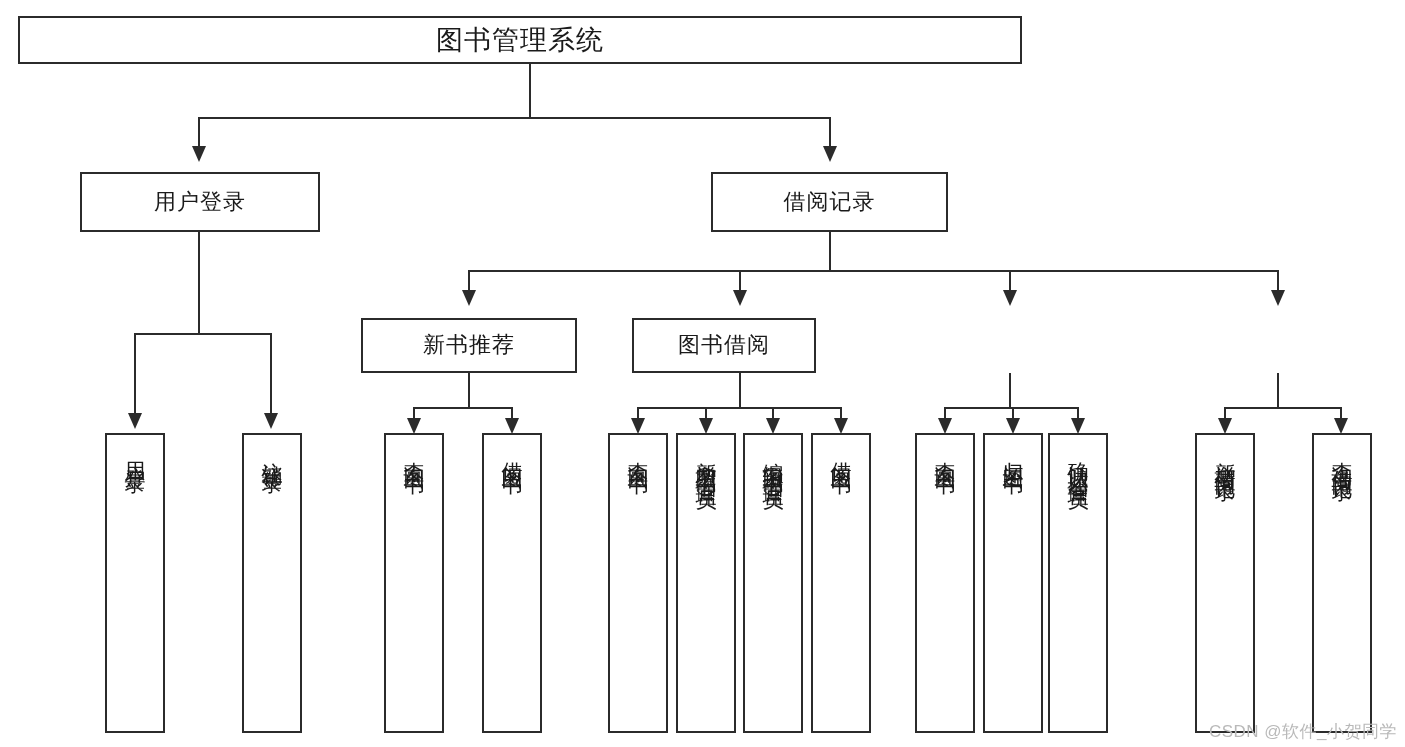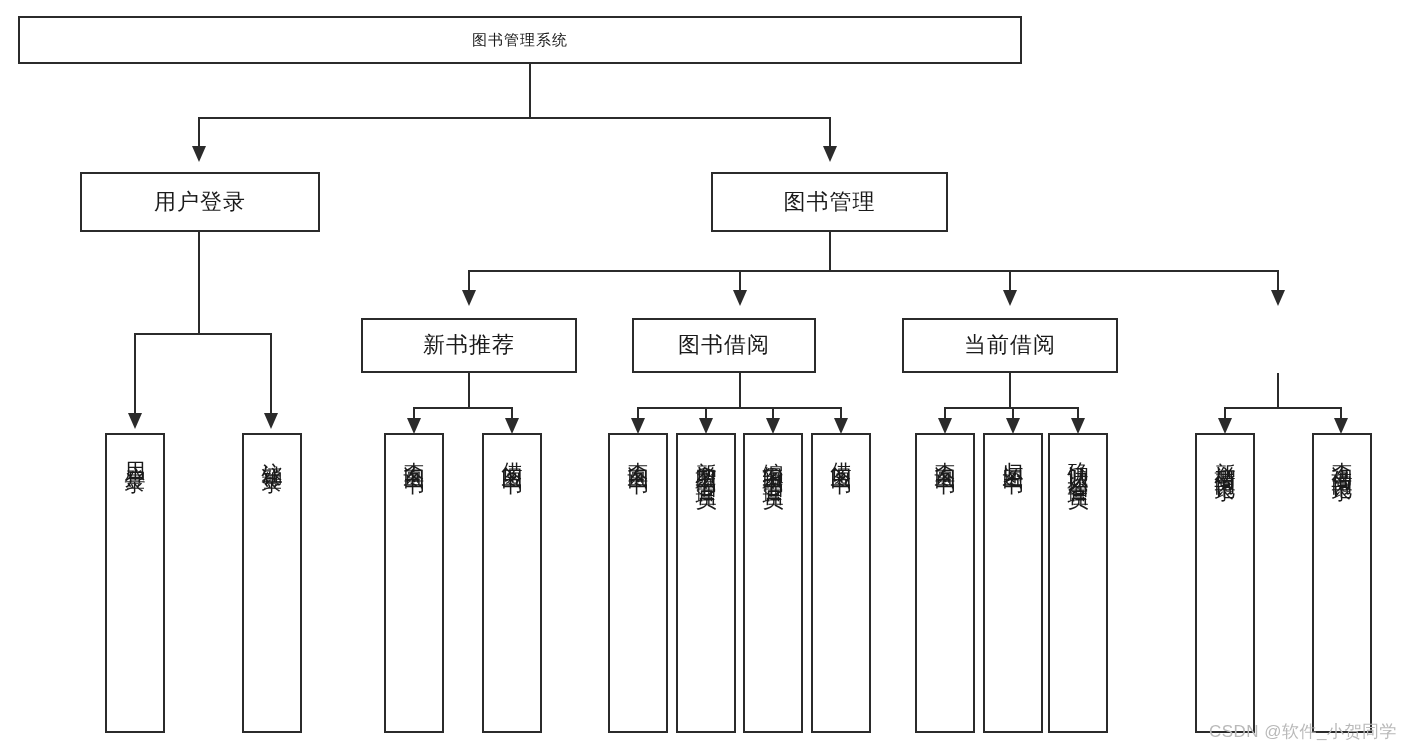--- a/index.html
+++ b/index.html
@@ -27,21 +27,21 @@
     align-items: center;
     justify-content: center;
     color: #1a1a1a;
   }
   .node.horiz {
     font-size: 22px;
     letter-spacing: 1px;
     line-height: 1.2;
   }
   .node.root {
-    font-size: 15px;
+    font-size: 27px;
   }
   .node.leaf {
     font-size: 21px;
     padding: 10px 0;
     align-items: flex-start;
   }
   .vtext {
     writing-mode: vertical-rl;
     text-orientation: upright;
     letter-spacing: 4px;
@@ -93,21 +93,21 @@
   <div class="hline" style="left:198px; top:117px; width:633px; height:2px;"></div>
   <div class="vline" style="left:198px; top:117px; width:2px; height:31px;"></div>
   <div class="arrow" style="left:192px; top:146px;"></div>
   <div class="vline" style="left:829px; top:117px; width:2px; height:31px;"></div>
   <div class="arrow" style="left:823px; top:146px;"></div>
 
   <div class="node horiz" style="left:80px; top:172px; width:240px; height:60px;">
     <span>用户登录</span>
   </div>
   <div class="node horiz" style="left:711px; top:172px; width:237px; height:60px;">
-    <span>图书管理</span>
+    <span>借阅记录</span>
   </div>
 
   <div class="vline" style="left:198px; top:232px; width:2px; height:102px;"></div>
   <div class="hline" style="left:134px; top:333px; width:138px; height:2px;"></div>
   <div class="vline" style="left:134px; top:333px; width:2px; height:82px;"></div>
   <div class="arrow" style="left:128px; top:413px;"></div>
   <div class="vline" style="left:270px; top:333px; width:2px; height:82px;"></div>
   <div class="arrow" style="left:264px; top:413px;"></div>
 
   <div class="vline" style="left:829px; top:232px; width:2px; height:40px;"></div>
@@ -120,23 +120,20 @@
   <div class="arrow" style="left:1003px; top:290px;"></div>
   <div class="vline" style="left:1277px; top:270px; width:2px; height:22px;"></div>
   <div class="arrow" style="left:1271px; top:290px;"></div>
 
   <div class="node horiz" style="left:361px; top:318px; width:216px; height:55px;">
     <span>新书推荐</span>
   </div>
   <div class="node horiz" style="left:632px; top:318px; width:184px; height:55px;">
     <span>图书借阅</span>
   </div>
-  <div class="node horiz" style="left:902px; top:318px; width:216px; height:55px;">
-    <span>当前借阅</span>
-  </div>
 
   <div class="vline" style="left:468px; top:373px; width:2px; height:36px;"></div>
   <div class="hline" style="left:413px; top:407px; width:99px; height:2px;"></div>
   <div class="vline" style="left:413px; top:407px; width:2px; height:14px;"></div>
   <div class="arrow" style="left:407px; top:418px;"></div>
   <div class="vline" style="left:511px; top:407px; width:2px; height:14px;"></div>
   <div class="arrow" style="left:505px; top:418px;"></div>
 
   <div class="vline" style="left:739px; top:373px; width:2px; height:36px;"></div>
   <div class="hline" style="left:637px; top:407px; width:204px; height:2px;"></div>

